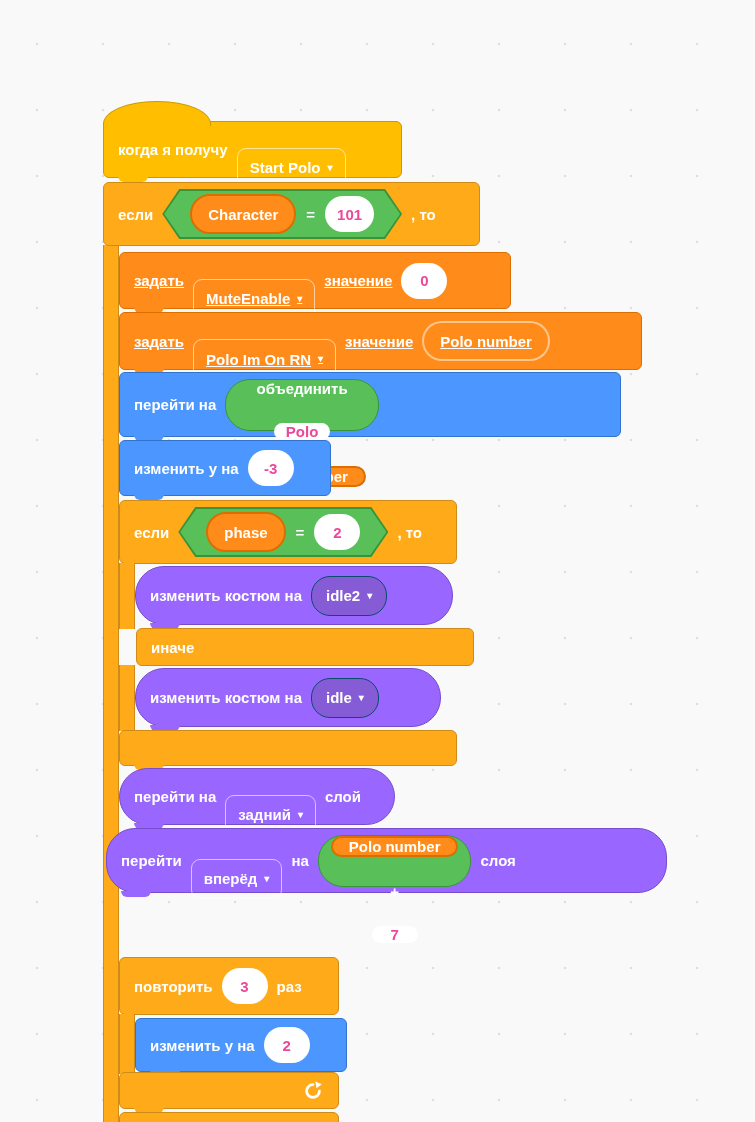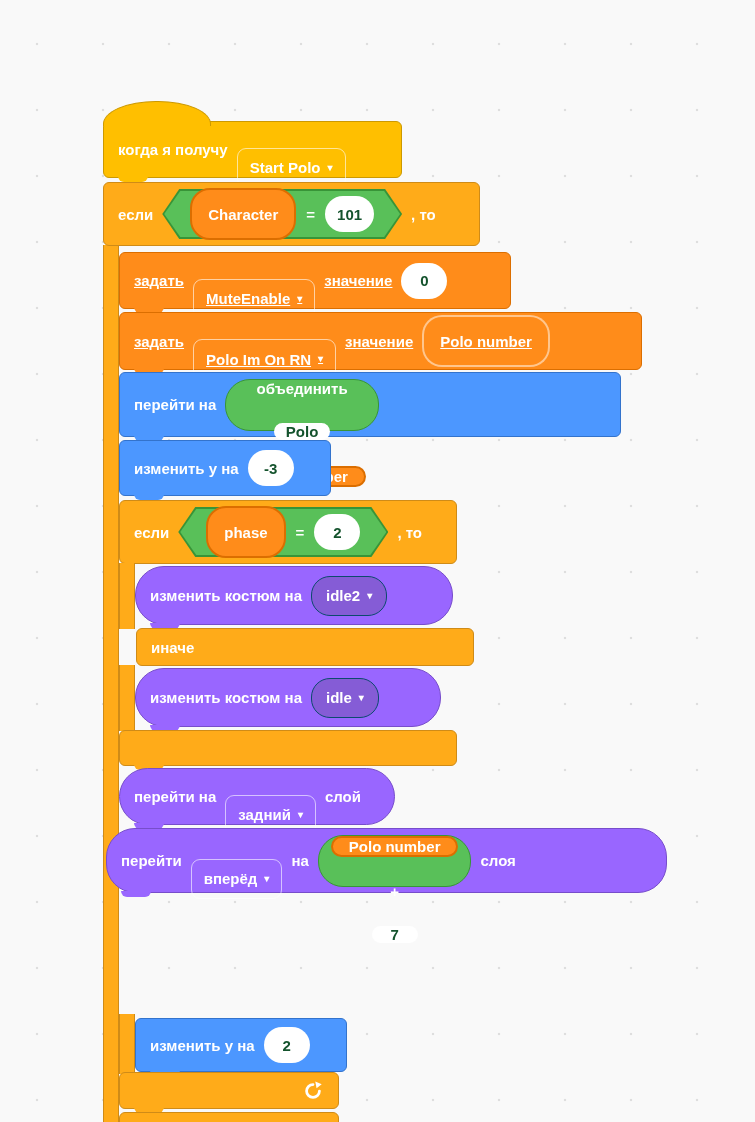--- a/index.html
+++ b/index.html
@@ -24,23 +24,23 @@
   .arm.control{background:#FFAB19;border-color:#CF8B17;}
   .tab{position:absolute;left:14px;bottom:-5px;width:30px;height:6px;background:inherit;border-radius:0 0 6px 6px;}
   .hat-bump{position:absolute;left:-1px;top:-21px;width:106px;height:24px;background:#FFBF00;
     border:1px solid #CC9900;border-bottom:none;border-radius:53px 53px 0 0 / 23px 23px 0 0;}
   .lbl{flex:0 0 auto;}
   .dd{display:inline-flex;align-items:center;gap:7px;height:38px;padding:0 12px;
     border:1px solid rgba(255,255,255,.6);border-radius:9px;cursor:pointer;margin-top:36px;}
   .dd-solid{display:inline-flex;align-items:center;gap:7px;height:38px;padding:0 14px;
     background:#855CD6;border:1px solid #0c4a6e;border-radius:19px;cursor:pointer;}
   .caret{font-size:10px;line-height:1;}
-  .wpill{background:#fff;color:#14532d;min-width:46px;height:36px;border-radius:18px;
+  .wpill{background:#fff;color:#ec4899;min-width:46px;height:36px;border-radius:18px;
     display:inline-flex;align-items:center;justify-content:center;padding:0 12px;box-sizing:border-box;}
-  .orep{background:#FF8C1A;border:2px solid #DB6E00;height:52px;border-radius:20px;
+  .orep{background:#FF8C1A;border:2px solid #DB6E00;height:40px;border-radius:20px;
     display:inline-flex;align-items:center;padding:0 16px;color:#fff;box-sizing:border-box;}
   .orep.light{border-color:rgba(255,255,255,.5);}
   .hex{position:relative;display:inline-flex;align-items:center;height:50px;padding:0 28px;}
   .hex-bg{position:absolute;inset:0;background:#389438;
     clip-path:polygon(17px 0,calc(100% - 17px) 0,100% 50%,calc(100% - 17px) 100%,17px 100%,0 50%);}
   .hex-fg{position:absolute;inset:2px;background:#59C059;
     clip-path:polygon(16px 0,calc(100% - 16px) 0,100% 50%,calc(100% - 16px) 100%,16px 100%,0 50%);}
   .hex-content{position:relative;display:inline-flex;align-items:center;gap:10px;z-index:1;}
   .op-pill{display:inline-flex;align-items:center;gap:26px;height:50px;padding:0 12px;
     background:#59C059;border:1px solid #389438;border-radius:25px;flex-direction:column;}
@@ -180,20 +180,25 @@
     <span class="op-pill">
       <span class="orep">Polo number</span>
       <span>+</span>
       <span class="wpill">7</span>
     </span>
     <span class="lbl">слоя</span>
     <i class="tab"></i>
   </div>
 
 
+  <div class="block control" style="left:119px;top:957px;width:220px;height:58px;">
+    <span class="lbl">повторить</span>
+    <span class="wpill">3</span>
+    <span class="lbl">раз</span>
+  </div>
 
   <div class="arm control" style="left:119px;top:1014px;width:16px;height:60px;"></div>
 
   <div class="block motion" style="left:135px;top:1018px;width:212px;height:54px;">
     <span class="lbl">изменить y на</span>
     <span class="wpill">2</span>
     <i class="tab"></i>
   </div>
 
   <div class="block control end-bar" style="left:119px;top:1072px;width:220px;height:37px;justify-content:flex-end;">

